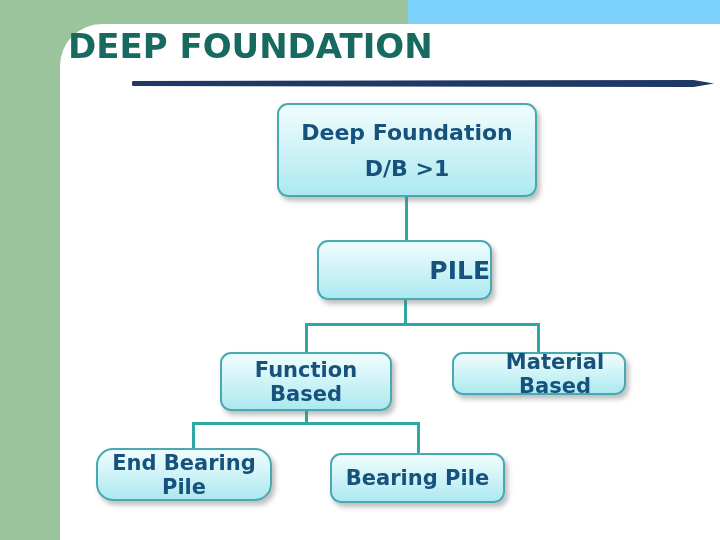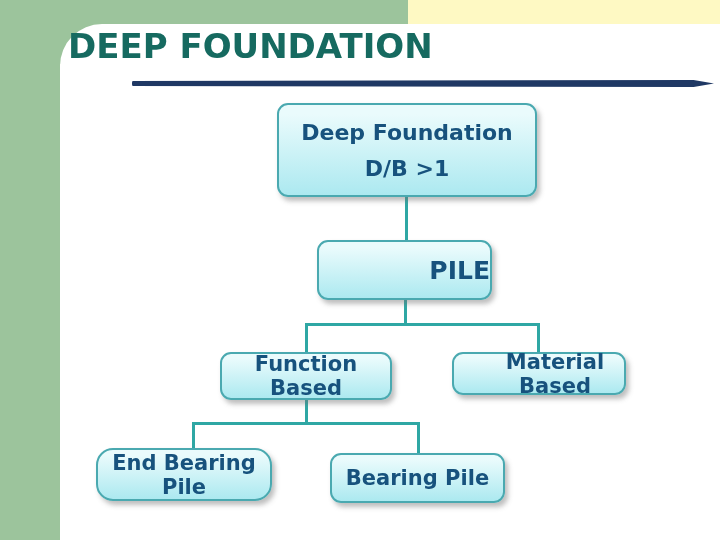--- a/index.html
+++ b/index.html
@@ -12,21 +12,21 @@
     --box-fill-bottom: #ACE9F0;
     --box-text: #17527D;
   }
   * { margin: 0; padding: 0; box-sizing: border-box; }
   html, body { background: #ffffff; }
   .slide {
     position: relative;
     width: 720px;
     height: 540px;
     overflow: hidden;
-    background: #fef9c3;
+    background: #7dd3fc;
     font-family: "DejaVu Sans", "Liberation Sans", sans-serif;
   }
   .green-band {
     position: absolute;
     left: 0; top: 0;
     width: 408px; height: 64px;
     background: var(--sidebar-green);
   }
   .green-strip {
     position: absolute;
@@ -75,21 +75,21 @@
     border: 2px solid var(--box-border);
     border-radius: 11px;
     box-shadow: 3px 4px 5px rgba(110,110,110,0.45);
     color: var(--box-text);
     font-weight: bold;
     text-align: center;
     z-index: 2;
   }
   .node-deep      { left: 277px; top: 103px; width: 260px; height: 94px; font-size: 22px; gap: 11px; }
   .node-pile      { left: 317px; top: 240px; width: 175px; height: 60px; font-size: 25px; align-items: flex-end; }
-  .node-function  { left: 220px; top: 352px; width: 172px; height: 48px; font-size: 21px; }
+  .node-function  { left: 220px; top: 352px; width: 172px; height: 59px; font-size: 21px; }
   .node-material  { left: 452px; top: 352px; width: 174px; height: 43px; font-size: 21px; padding-left: 32px; }
   .node-endbear   { left: 96px; top: 448px; width: 176px; height: 53px; font-size: 21px; border-radius: 17px; }
   .node-friction  { left: 330px; top: 453px; width: 175px; height: 50px; font-size: 21px; }
 
   .c1 { left: 405px; top: 196px; width: 3px;   height: 46px; }
   .c2 { left: 404px; top: 298px; width: 3px;   height: 28px; }
   .c3 { left: 305px; top: 323px; width: 235px; height: 3px;  }
   .c4 { left: 305px; top: 323px; width: 3px;   height: 31px; }
   .c5 { left: 537px; top: 323px; width: 3px;   height: 31px; }
   .c6 { left: 305px; top: 396px; width: 3px;   height: 29px; }

